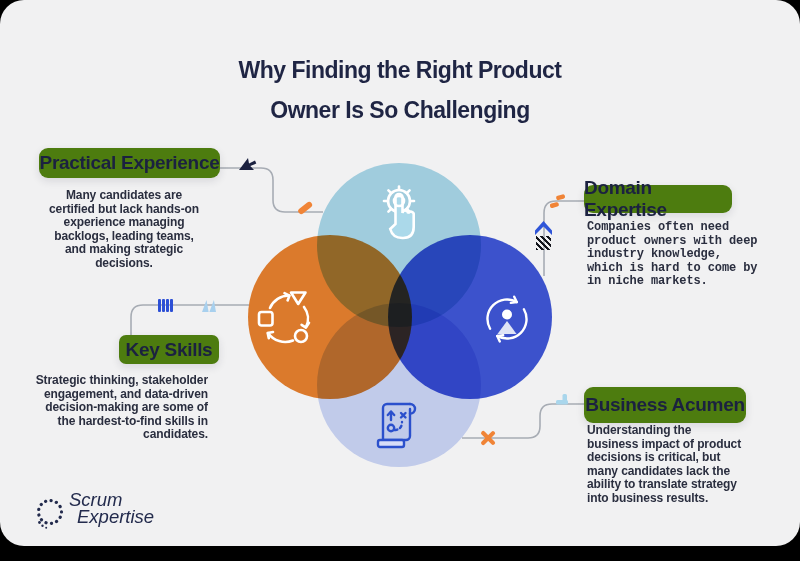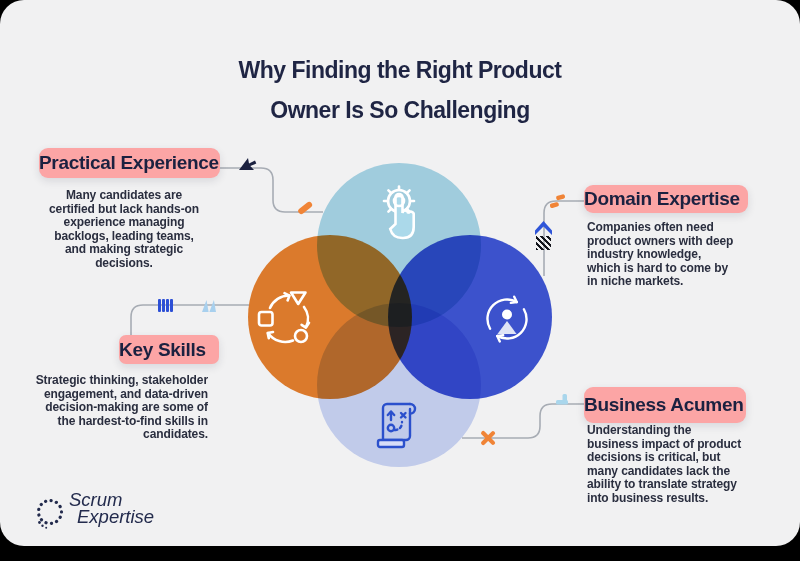--- a/index.html
+++ b/index.html
@@ -17,33 +17,33 @@
 
   .circle { position:absolute; width:164px; height:164px; border-radius:50%;
             mix-blend-mode:multiply; }
   .c-top    { left:317px; top:163px; background:#a9d8e9; }
   .c-left   { left:248px; top:235px; background:#e8812e; }
   .c-right  { left:388px; top:235px; background:#3f57d7; }
   .c-bottom { left:317px; top:303px; background:#cdd7f7; }
 
   .iconwrap { position:absolute; }
 
-  .label-box { position:absolute; background:#fca5a5; border-radius:9px;
+  .label-box { position:absolute; background:#4d7c0f; border-radius:9px;
                box-shadow:0 3px 8px rgba(30,35,60,0.12);
-               display:flex; align-items:center; 
+               display:flex; align-items:center; justify-content:center;
                font-weight:700; font-size:19px; color:#1b2140; letter-spacing:-0.3px; }
   .box-practical { left:39px;  top:148px; width:181px; height:30px; }
-  .box-domain    { left:584px; top:185px; width:164px; height:28px; }
+  .box-domain    { left:584px; top:185px; width:148px; height:28px; }
   .box-skills    { left:119px; top:335px; width:100px; height:29px;border-radius:7px; }
   .box-business  { left:584px; top:387px; width:162px; height:36px; }
 
   .para { position:absolute; font-size:12px; line-height:13.6px; font-weight:600;
           color:#2a2e3f; letter-spacing:-0.1px; white-space:pre-line; }
   .p-practical { left:24px;   top:189px; width:200px; text-align:center; }
-  .p-domain    { left:587px; top:221px; width:195px; text-align:left; }
+  .p-domain    { left:587px; top:221px; width:195px; text-align:left;font-family:Liberation Mono, monospace; }
   .p-skills    { left:8px;   top:374px; width:200px; text-align:right; }
   .p-business  { left:587px; top:424px; width:195px; text-align:left; }
 
   .marker { position:absolute; }
   .orange-dash { left:297px; top:205px; width:16px; height:5.5px; border-radius:3px;
                  background:#f08437; transform:rotate(-38deg); }
   .hatch { left:536px; top:236px; width:15px; height:14px;
            background:repeating-linear-gradient(45deg,#14161d 0 1.6px,rgba(0,0,0,0) 1.6px 4.2px); }
   .bars { left:158px; top:299px; display:flex; gap:1.5px; }
   .bars i { display:block; width:2.5px; height:13px; background:#2c4fd6; border-radius:1px; }

